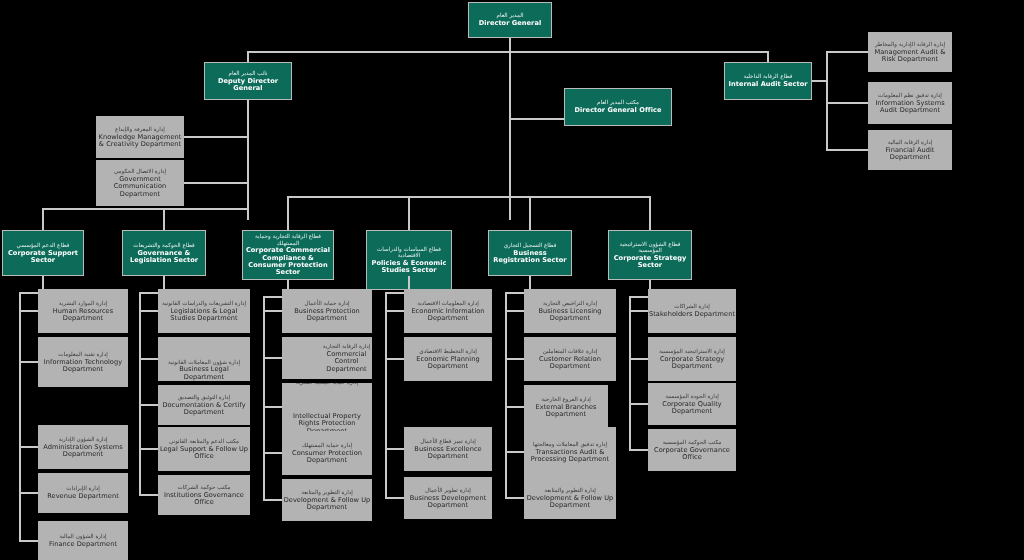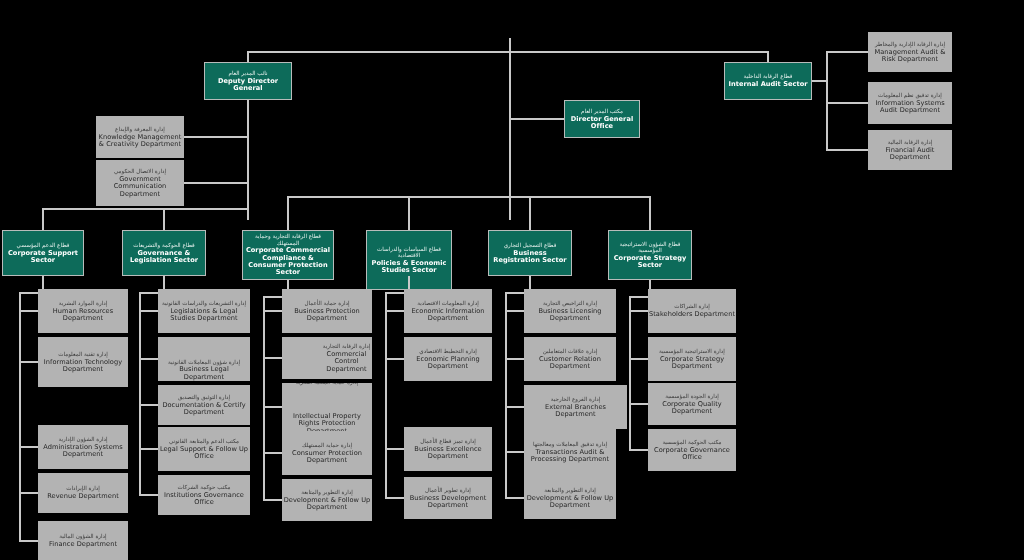--- a/index.html
+++ b/index.html
@@ -63,25 +63,29 @@
 </head>
 <body>
 
 <div id="chart">
     <div class="line vline" style="left: 509px; top: 38px; height: 14px;"></div>
     <div class="line hline" style="left: 247px; top: 51px; width: 522px;"></div>
     <div class="line vline" style="left: 247px; top: 51px; height: 11px;"></div>
     <div class="line vline" style="left: 767px; top: 51px; height: 11px;"></div>
     <div class="line vline" style="left: 509px; top: 51px; height: 169px;"></div>
     <div class="line hline" style="left: 509px; top: 118px; width: 56px;"></div>
+    <div class="node teal" style="left: 468px; top: 2px; width: 84px; height: 36px;">
+      <div class="ar">المدير العام</div>
+      <div class="en">Director General</div>
+    </div>
     <div class="node teal" style="left: 204px; top: 62px; width: 88px; height: 38px;">
       <div class="ar">نائب المدير العام</div>
       <div class="en">Deputy Director General</div>
     </div>
-    <div class="node teal" style="left: 564px; top: 100px; width: 76px; height: 38px;">
+    <div class="node teal" style="left: 564px; top: 88px; width: 108px; height: 38px;">
       <div class="ar">مكتب المدير العام</div>
       <div class="en">Director General Office</div>
     </div>
     <div class="node teal" style="left: 724px; top: 62px; width: 88px; height: 38px;">
       <div class="ar">قطاع الرقابة الداخلية</div>
       <div class="en">Internal Audit Sector</div>
     </div>
     <div class="line hline" style="left: 812px; top: 80px; width: 16px;"></div>
     <div class="line vline" style="left: 826px; top: 51px; height: 100px;"></div>
     <div class="line hline" style="left: 826px; top: 51px; width: 42px;"></div>
@@ -253,21 +257,21 @@
     <div class="node gray" style="left: 524px; top: 289px; width: 92px; height: 44px;">
       <div class="ar">إدارة التراخيص التجارية</div>
       <div class="en">Business Licensing Department</div>
     </div>
     <div class="line hline" style="left: 505px; top: 358px; width: 20px;"></div>
     <div class="node gray" style="left: 524px; top: 337px; width: 92px; height: 44px;">
       <div class="ar">إدارة علاقات المتعاملين</div>
       <div class="en">Customer Relation Department</div>
     </div>
     <div class="line hline" style="left: 505px; top: 406px; width: 20px;"></div>
-    <div class="node gray" style="left: 524px; top: 385px; width: 103px; height: 44px;">
+    <div class="node gray" style="left: 524px; top: 385px; width: 84px; height: 44px;">
       <div class="ar">إدارة الفروع الخارجية</div>
       <div class="en">External Branches Department</div>
     </div>
     <div class="line hline" style="left: 505px; top: 451px; width: 20px;"></div>
     <div class="node gray" style="left: 524px; top: 427px; width: 92px; height: 50px;">
       <div class="ar">إدارة تدقيق المعاملات ومعالجتها</div>
       <div class="en">Transactions Audit &amp; Processing Department</div>
     </div>
     <div class="line hline" style="left: 505px; top: 497px; width: 20px;"></div>
     <div class="node gray" style="left: 524px; top: 477px; width: 92px; height: 42px;">

